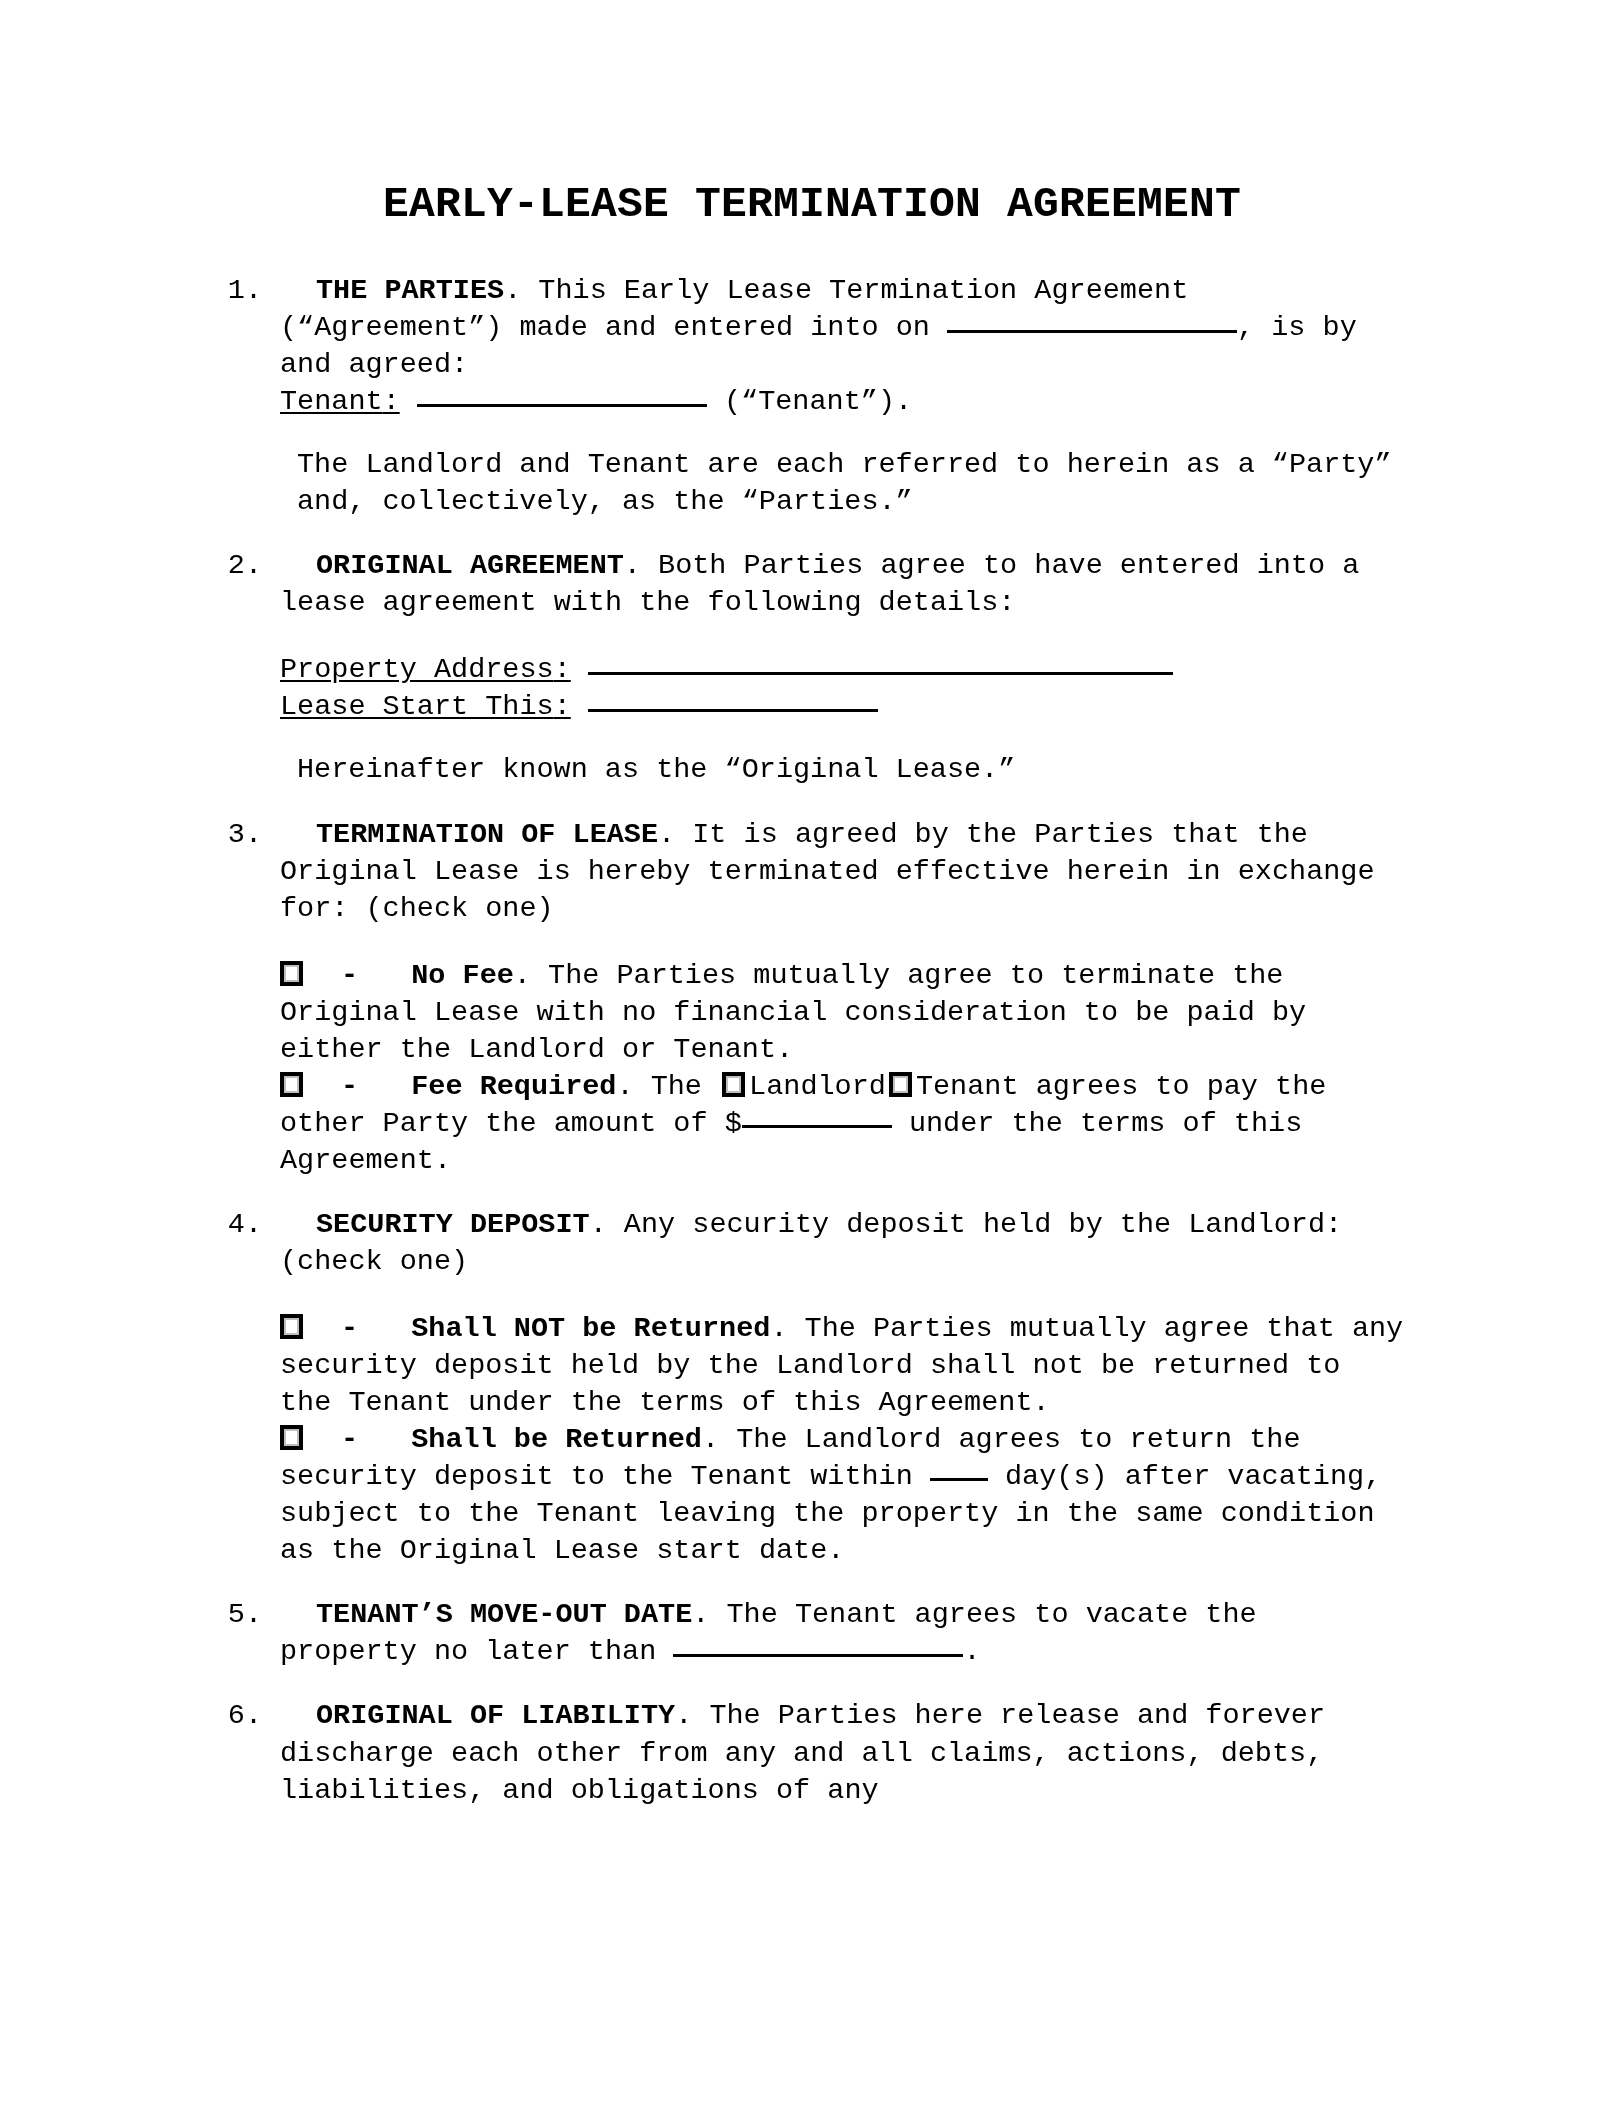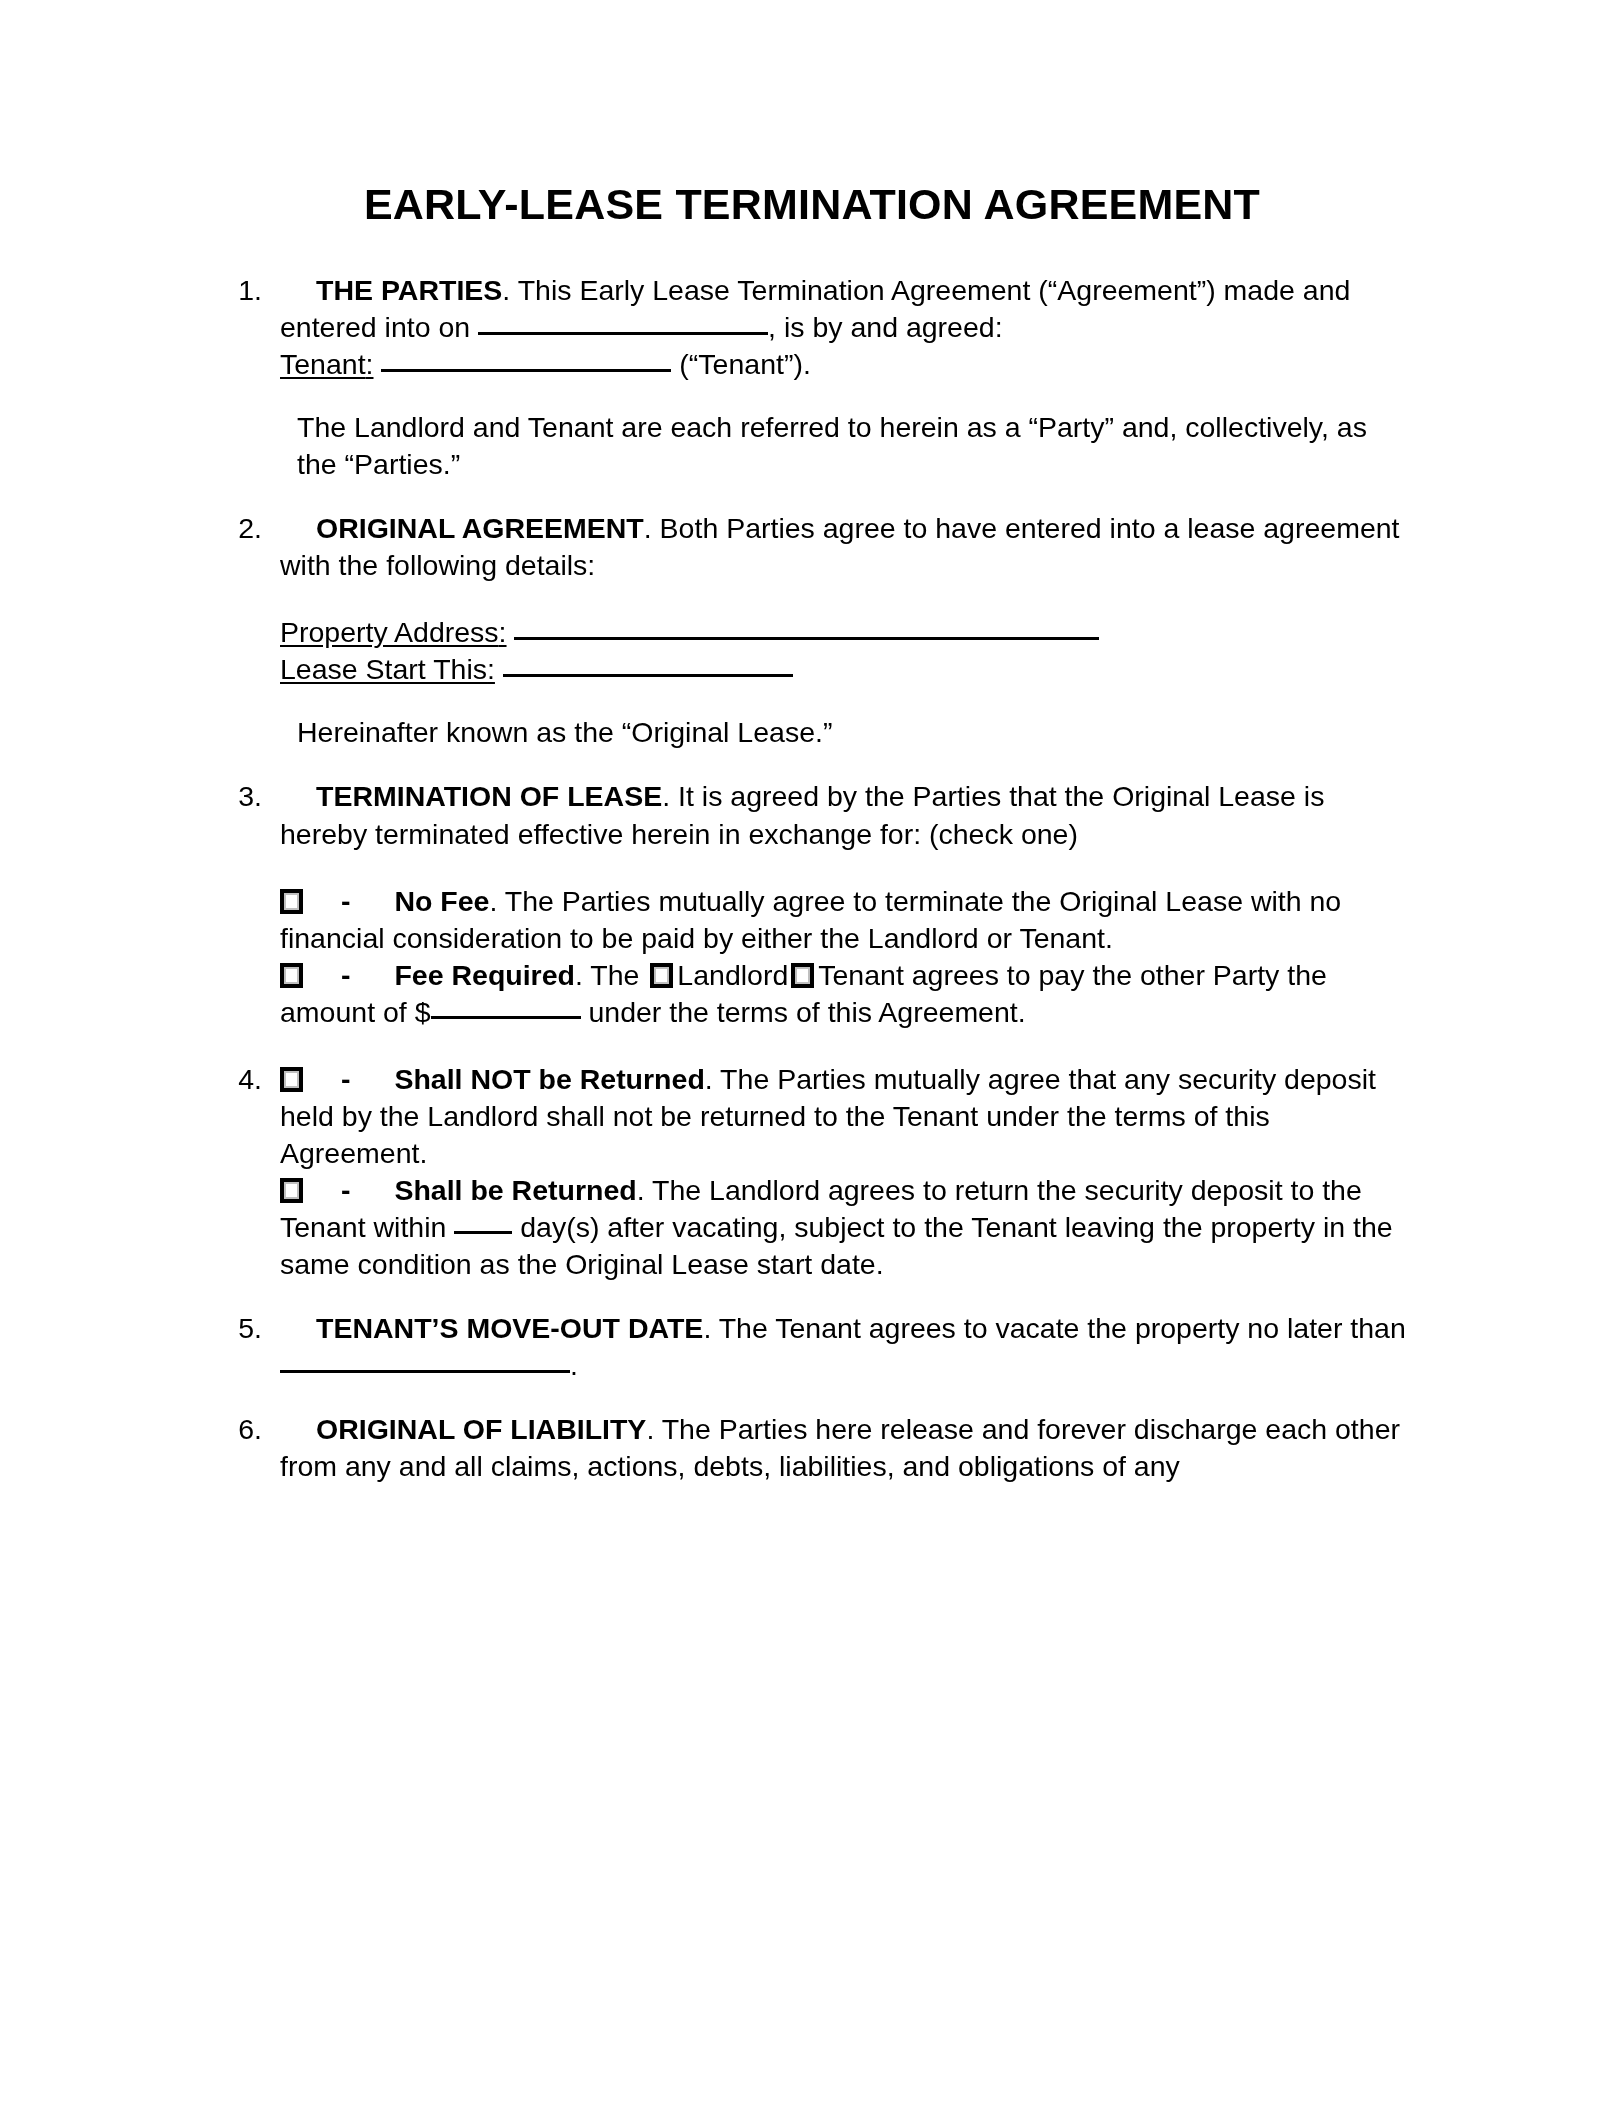--- a/index.html
+++ b/index.html
@@ -5,21 +5,21 @@
   html, body {
     margin: 0;
     padding: 0;
     background: #ffffff;
   }
   .page {
     position: relative;
     width: 1624px;
     height: 2112px;
     background: #ffffff;
-    font-family: Liberation Sans, sans-serif;
+    font-family: Liberation Mono, monospace;
     color: #000000;
     box-sizing: border-box;
     overflow: hidden;
   }
   .doc-title {
     position: absolute;
     top: 180px;
     left: 0;
     width: 1624px;
     text-align: center;
@@ -169,20 +169,23 @@
           <span class="cb"></span><span class="lbl">- </span><span class="lbl">No Fee</span><span>. The Parties mutually agree to terminate the Original Lease with no financial consideration to be paid by either the Landlord or Tenant.</span>
         </p>
 
         <p class="para sub-block">
           <span class="cb"></span><span class="lbl">- </span><span class="lbl">Fee Required</span><span>. The </span><span class="nowrapgrp"><span class="cb cb-inline"></span><span>Landlord</span></span><span class="nowrapgrp"><span class="cb cb-inline"></span><span>Tenant</span></span><span> agrees to pay the other Party the amount of $</span><span class="rule rule-amount"></span><span> under the terms of this Agreement.</span>
         </p>
       </li>
 
       <li>
         <span class="num">4.</span>
+        <p class="para">
+          <span class="lbl">SECURITY DEPOSIT</span><span>. Any security deposit held by the Landlord: (check one)</span>
+        </p>
 
         <p class="para sub-block first">
           <span class="cb"></span><span class="lbl">- </span><span class="lbl">Shall NOT be Returned</span><span>. The Parties mutually agree that any security deposit held by the Landlord shall not be returned to the Tenant under the terms of this Agreement.</span>
         </p>
 
         <p class="para sub-block">
           <span class="cb"></span><span class="lbl">- </span><span class="lbl">Shall be Returned</span><span>. The Landlord agrees to return the security deposit to the Tenant within </span><span class="rule rule-days"></span><span> day(s) after vacating, subject to the Tenant leaving the property in the same condition as the Original Lease start date.</span>
         </p>
       </li>
 

